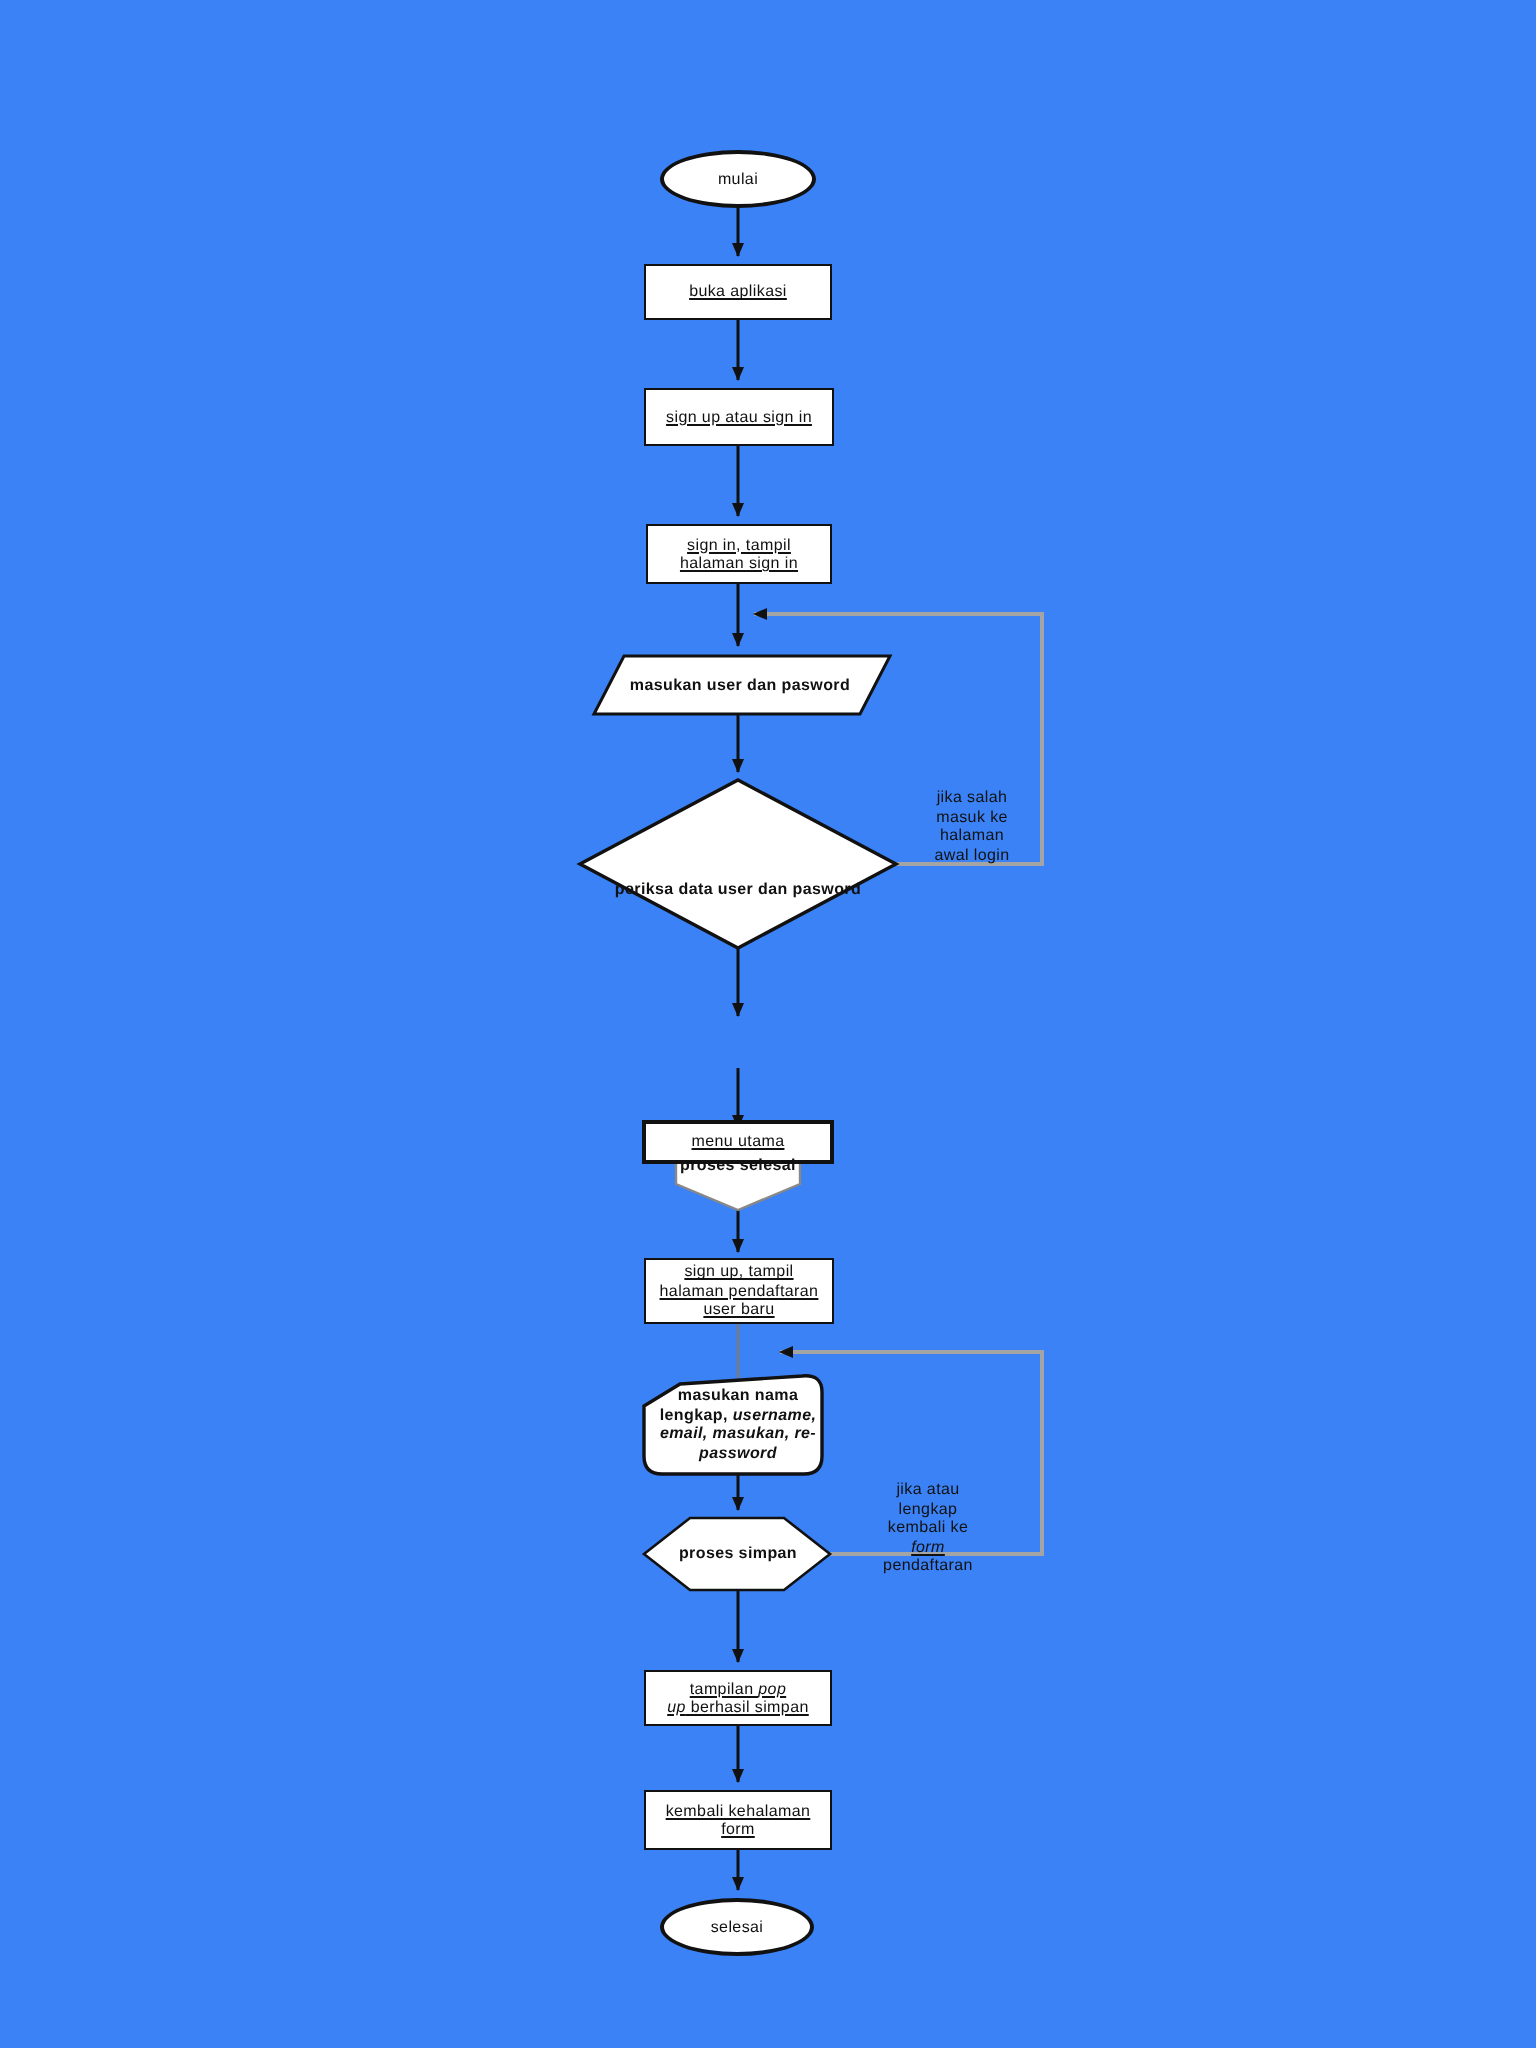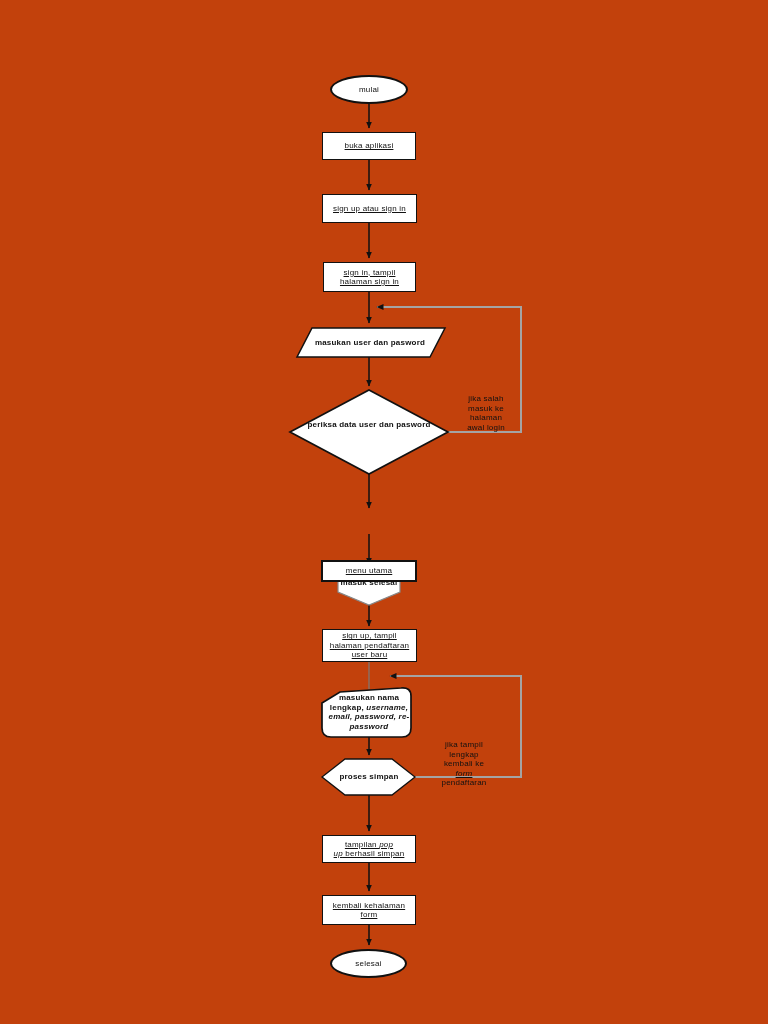--- a/index.html
+++ b/index.html
@@ -1,18 +1,18 @@
 <!DOCTYPE html>
 <html><head>
 <meta charset="utf-8">
 <style>
   html,body{margin:0;padding:0;background:#ffffff;}
   *{box-sizing:border-box;}
   .page{
-    position:relative;width:768px;height:1024px;background:#c2410c;overflow:hidden;
+    position:relative;width:768px;height:1024px;background:#3b82f6;overflow:hidden;
     font-family:"Liberation Sans", sans-serif;color:#111;
   }
   .layer{position:absolute;left:0;top:0;width:768px;height:1024px;}
   svg.layer{z-index:1;}
   .nodes{z-index:2;}
   .node{
     position:absolute;display:flex;align-items:center;justify-content:center;
     text-align:center;font-size:8px;line-height:9.5px;letter-spacing:0.2px;color:#111;
   }
   .rect{border:1.5px solid #111;background:#fff;text-decoration:underline;}
@@ -81,54 +81,54 @@
 
     <div class="node rect" style="left:323px;top:262px;width:93px;height:30px;">
       <div>
         <div>sign in, tampil</div>
         <div>halaman sign in</div>
       </div>
     </div>
 
     <div class="shape-label" style="left:299px;top:338px;width:142px;">masukan user dan pasword</div>
 
-    <div class="shape-label" style="left:294px;top:420px;width:150px;">periksa data user dan pasword</div>
+    <div class="shape-label" style="left:294px;top:440px;width:150px;">periksa data user dan pasword</div>
 
     <div class="annot" style="left:457px;top:394px;width:58px;">
       <div>jika salah</div>
       <div>masuk ke</div>
       <div>halaman</div>
       <div>awal login</div>
     </div>
 
     <div class="node rect thick" style="left:321px;top:512px;width:96px;height:22px;">
       <span>menu utama</span>
     </div>
 
-    <div class="shape-label" style="left:336px;top:578px;width:66px;">masuk selesai</div>
+    <div class="shape-label" style="left:336px;top:578px;width:66px;">proses selesai</div>
 
     <div class="node rect" style="left:322px;top:629px;width:95px;height:33px;">
       <div>
         <div>sign up, tampil</div>
         <div>halaman pendaftaran</div>
         <div>user baru</div>
       </div>
     </div>
 
     <div class="shape-label" style="left:327px;top:693px;width:84px;">
       <div>masukan nama</div>
       <div><span>lengkap, </span><span class="it">username,</span></div>
-      <div class="it">email, password, re-</div>
+      <div class="it">email, masukan, re-</div>
       <div class="it">password</div>
     </div>
 
     <div class="shape-label" style="left:325px;top:772px;width:88px;">proses simpan</div>
 
     <div class="annot" style="left:434px;top:740px;width:60px;">
-      <div>jika tampil</div>
+      <div>jika atau</div>
       <div>lengkap</div>
       <div>kembali ke</div>
       <div class="it un">form</div>
       <div>pendaftaran</div>
     </div>
 
     <div class="node rect" style="left:322px;top:835px;width:94px;height:28px;">
       <div>
         <div><span>tampilan </span><span class="it">pop</span></div>
         <div><span class="it">up</span><span> berhasil simpan</span></div>

